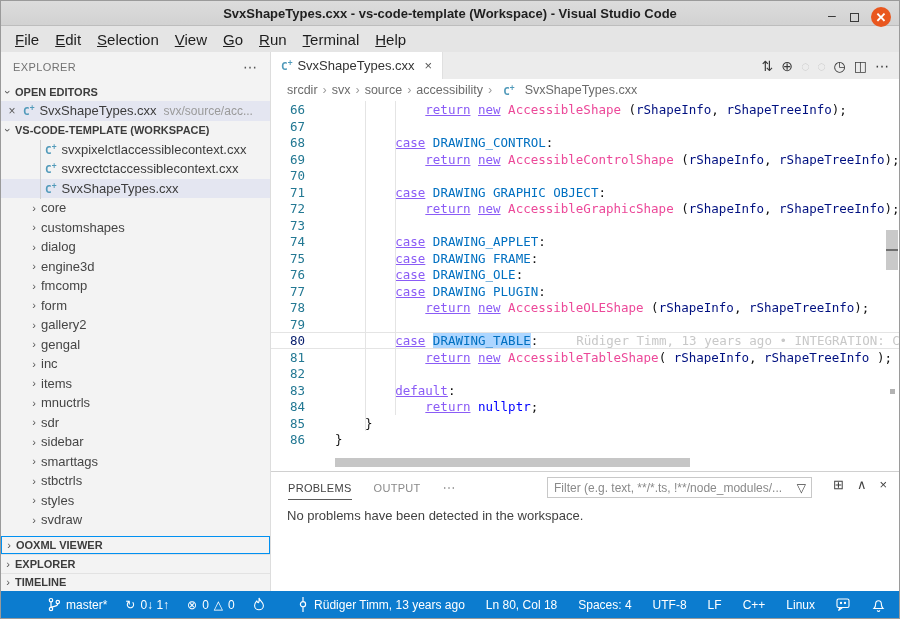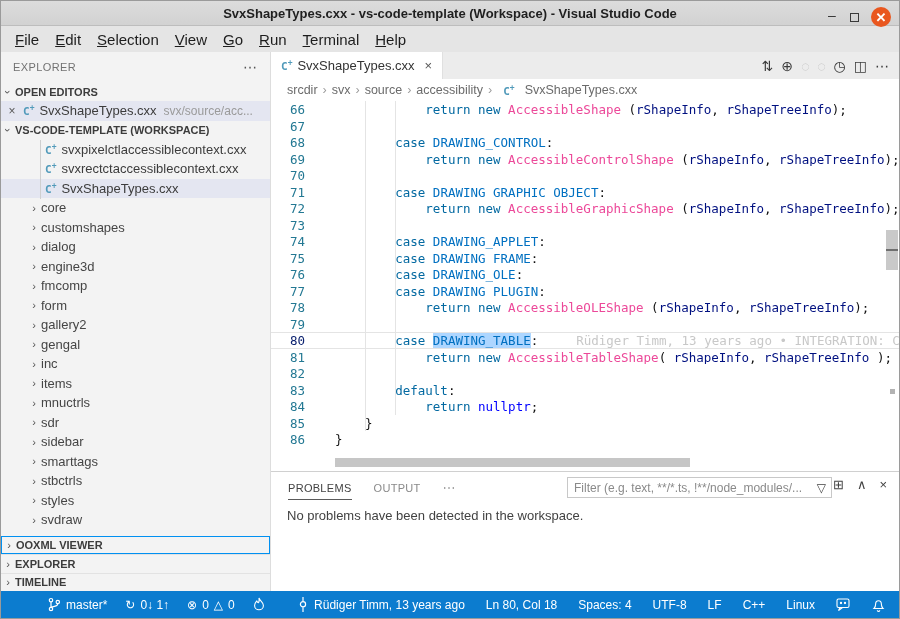--- a/index.html
+++ b/index.html
@@ -57,41 +57,41 @@
   .breadcrumb .cppicon { margin:0 4px 0 0; }
 
   
   .codearea { flex:1; position:relative; overflow:hidden; font-family:"DejaVu Sans Mono",monospace; font-size:12.5px; background:#fff; }
   .cl { height:16.5px; line-height:16.5px; display:flex; white-space:pre; border-top:1px solid transparent; border-bottom:1px solid transparent; }
   .cl .ln { width:34px; text-align:right; color:#237893; flex:none; }
   .cl .code { padding-left:30px; flex:1; overflow:hidden; }
   .cl.cur { border-color:#e4e4e4; }
   .cl.cur .ln { color:#0b216f; }
   .tk-p { color:#111; }
-  .tk-k { color:#0369a1; }
+  .tk-k { color:#8b5cf6;text-decoration:underline; }
   .tk-b { color:#0000ff; }
   .tk-t { color:#ec4899; }
   .tk-c { color:#0070c1; }
   .tk-v { color:#001080; }
   .tk-h { color:#0070c1; background:#add6ff; }
   .tk-g { color:#c8c8c8; margin-left:38px; }
   .iguide { position:absolute; width:1px; background:#e4e4e4; top:0; }
   .hscroll { position:absolute; left:64px; bottom:4px; width:355px; height:9px; background:#c6c6c6; }
   .vscroll { position:absolute; right:0; top:0; width:14px; bottom:0; }
   .vthumb { position:absolute; left:1px; width:12px; top:129px; height:40px; background:#c9c9c9; }
   .vmark { position:absolute; left:1px; width:12px; top:148px; height:2px; background:#6f6f6f; }
   .deco { position:absolute; right:4px; top:288px; width:5px; height:5px; background:#b3b3b3; }
 
   
   .panel { height:120px; flex:none; background:#fff; border-top:1px solid #d0d0d0; position:relative; }
   .panel-head { height:30px; display:flex; align-items:center; padding-left:17px; }
   .ptab { font-size:11px; color:#8a8a8a; margin-right:22px; padding:7px 0 5px; letter-spacing:.3px; }
   .ptab.active { color:#424242; border-bottom:1.5px solid #5a5a5a; }
   .pmore { color:#8a8a8a; font-size:13px; margin-right:10px; }
-  .pfilter { position:absolute; left:296px; top:5px; width:265px; height:21px; border:1px solid #c8c8c8; background:#fff; display:flex; align-items:center; }
+  .pfilter { position:absolute; left:276px; top:5px; width:265px; height:21px; border:1px solid #c8c8c8; background:#fff; display:flex; align-items:center; }
   .pfilter input { border:none; outline:none; flex:1; font-size:12px; color:#444; padding:0 4px 0 6px; font-family:"Liberation Sans",sans-serif; background:transparent; }
   .pfilter input::placeholder { color:#8a8a8a; }
   .funnel { color:#424242; font-size:12px; padding-right:5px; }
   .picons { position:absolute; right:12px; top:5px; display:flex; gap:13px; color:#424242; font-size:13px; align-items:center; }
   .pmsg { padding:6px 0 0 16px; font-size:13px; color:#424242; }
 
   
   .statusbar { height:27px; flex:none; background:#0c7ccf; color:#fff; display:flex; align-items:center; font-size:12px; padding:0 14px 0 46px; }
   .sbi { display:flex; align-items:center; gap:5px; margin-right:18px; white-space:nowrap; }
   .sb-right { margin-left:auto; display:flex; align-items:center; gap:21px; white-space:nowrap; }

